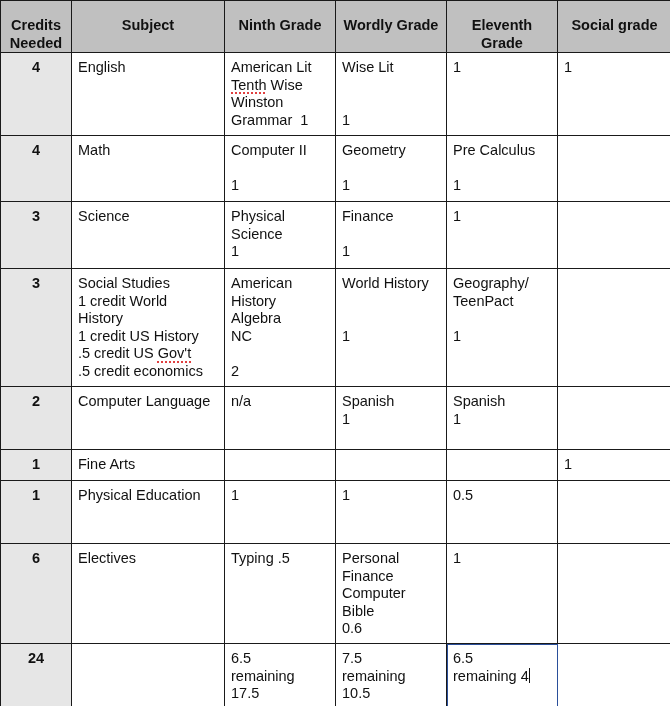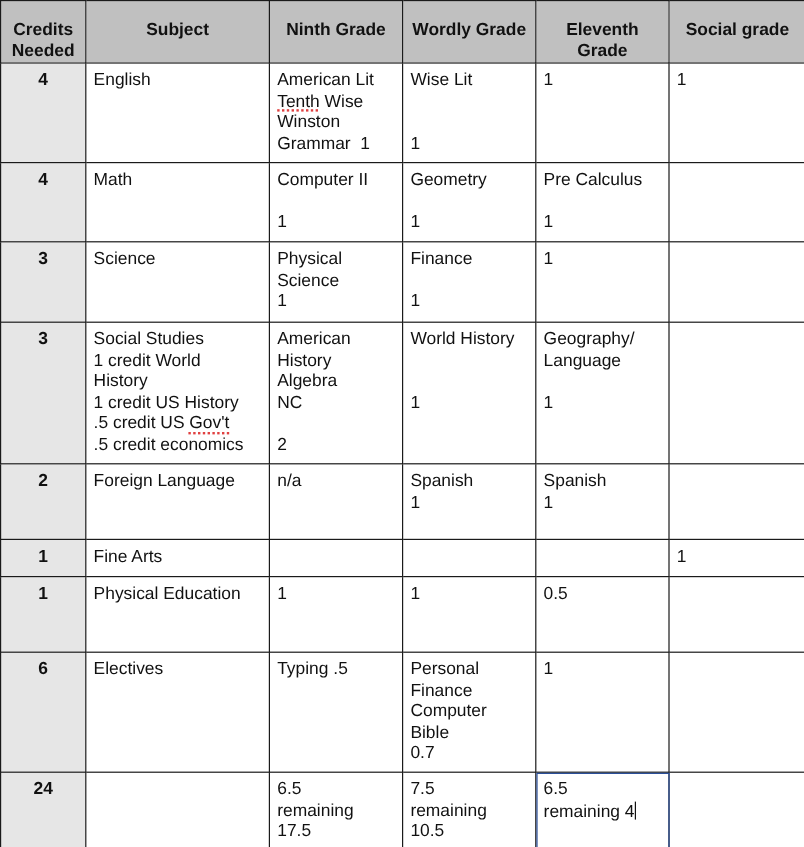--- a/index.html
+++ b/index.html
@@ -136,30 +136,30 @@
           <span class="line">2</span>
         </td>
         <td>
           <span class="line">World History</span>
           <span class="line">&nbsp;</span>
           <span class="line">&nbsp;</span>
           <span class="line">1</span>
         </td>
         <td>
           <span class="line">Geography/</span>
-          <span class="line">Language</span>
+          <span class="line">TeenPact</span>
           <span class="line">&nbsp;</span>
           <span class="line">1</span>
         </td>
         <td></td>
       </tr>
       <tr style="height: 63px;">
         <td class="cred">2</td>
         <td>
-          <span class="line">Foreign Language</span>
+          <span class="line">Computer Language</span>
         </td>
         <td>
           <span class="line">n/a</span>
         </td>
         <td>
           <span class="line">Spanish</span>
           <span class="line">1</span>
         </td>
         <td>
           <span class="line">Spanish</span>
@@ -201,21 +201,21 @@
           <span class="line">Electives</span>
         </td>
         <td>
           <span class="line">Typing .5</span>
         </td>
         <td>
           <span class="line">Personal</span>
           <span class="line">Finance</span>
           <span class="line">Computer</span>
           <span class="line">Bible</span>
-          <span class="line">0.7</span>
+          <span class="line">0.6</span>
         </td>
         <td>
           <span class="line">1</span>
         </td>
         <td></td>
       </tr>
       <tr style="height: 68px;">
         <td class="cred">24</td>
         <td></td>
         <td>

